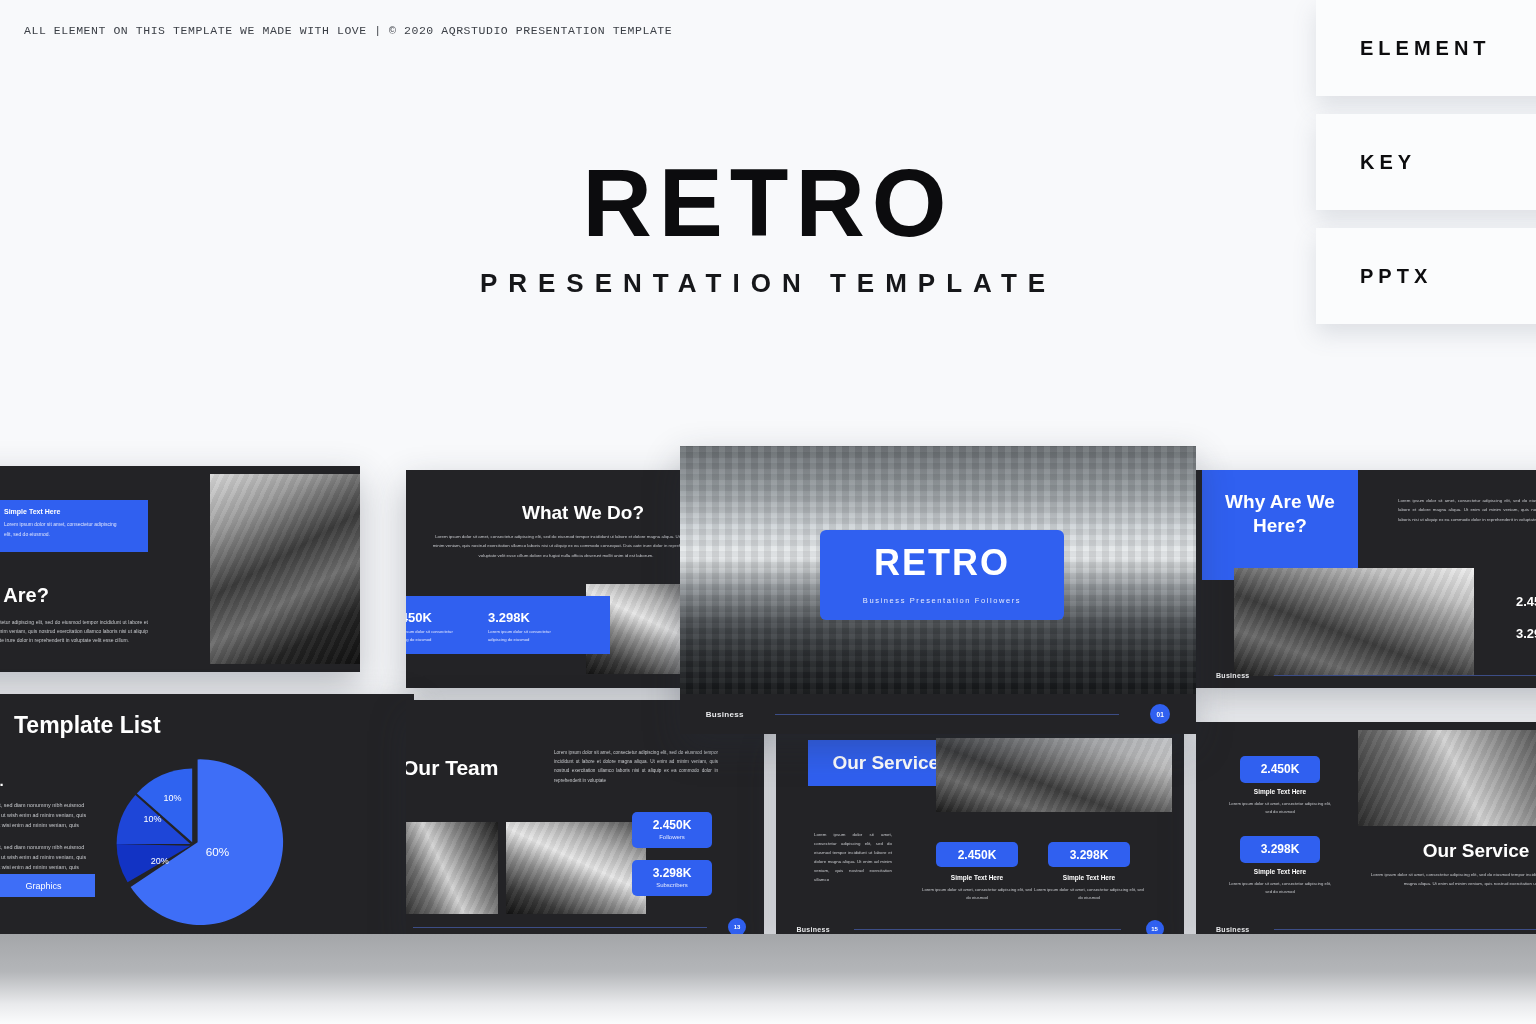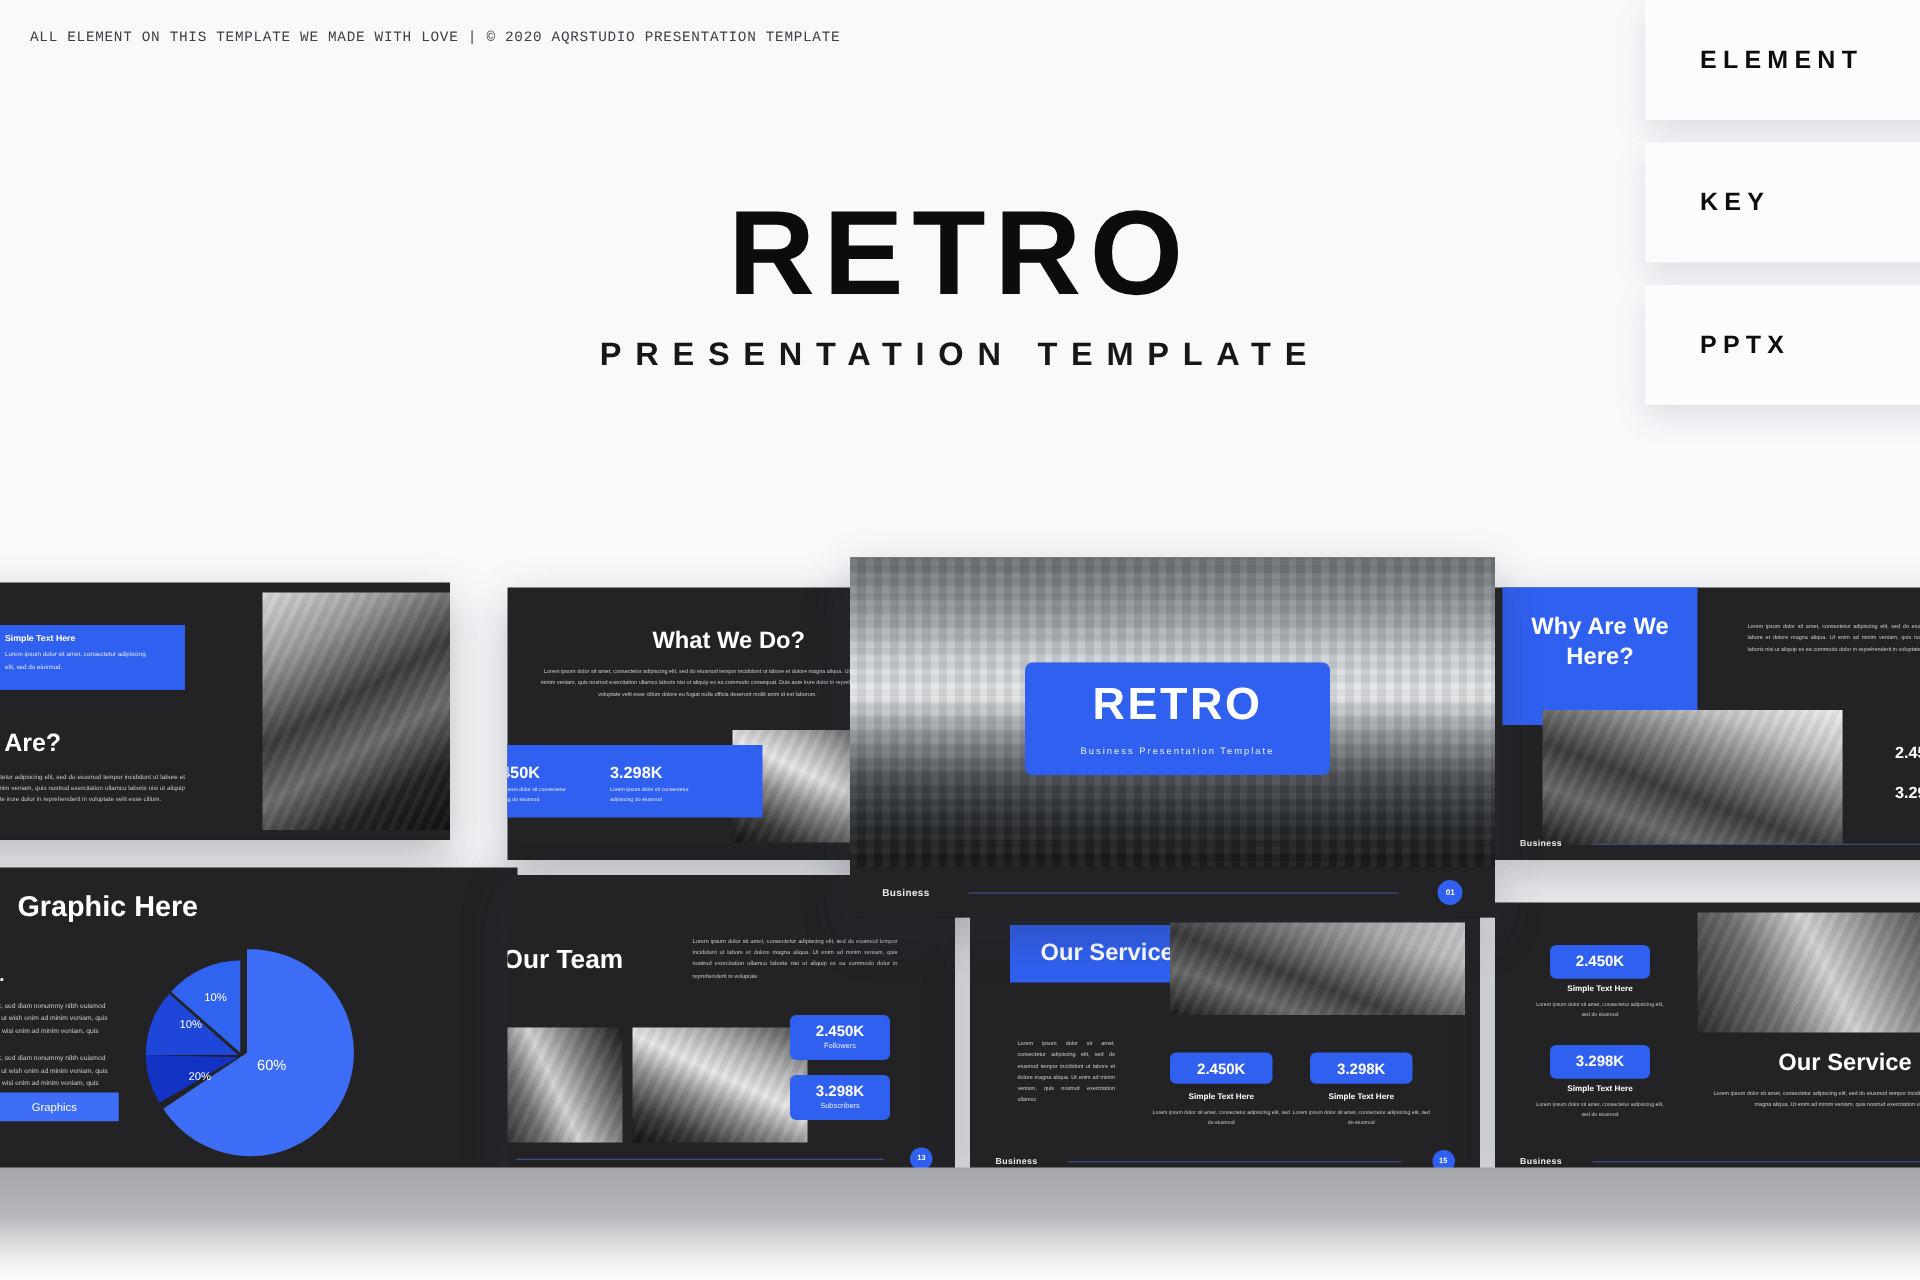--- a/index.html
+++ b/index.html
@@ -162,21 +162,21 @@
   <div class="img-ph photo-c noise" style="left:38px; top:98px; width:240px; height:108px;"></div>
   <div class="stat-num" style="position:absolute; left:320px; top:124px; font-size:13px;">2.450K</div>
   <div class="stat-num" style="position:absolute; left:320px; top:156px; font-size:13px;">3.298K</div>
   <div class="slide-footer" style="height:26px;">
     <span class="footer-label">Business</span>
     <span class="footer-rule"></span>
   </div>
 </div>
 
 <div class="slide" style="left:-74px; top:694px; width:488px; height:268px;">
-  <div class="slide-h1" style="position:absolute; left:88px; top:18px; font-size:23px;">Graphic Here</div>
+  <div class="slide-h1" style="position:absolute; left:88px; top:18px; font-size:23px;">Template List</div>
   <div class="slide-h1" style="position:absolute; left:-8px; top:78px; font-size:15px;">Teamworks.</div>
   <div class="body-copy" style="position:absolute; left:-58px; top:106px; width:228px; font-size:5.4px; line-height:1.85;">Lorem ipsum dolor sit amet, consectetuer adipiscing elit, sed diam nonummy nibh euismod tincidunt ut laoreet dolore magna aliquam erat volutpat. ut wish enim ad minim veniam, quis nostrud exerci tation ullamcorper suscipit lobortis nisl ut wisi enim ad minim veniam, quis nostrud</div>
   <div class="body-copy" style="position:absolute; left:-58px; top:148px; width:228px; font-size:5.4px; line-height:1.85;">Lorem ipsum dolor sit amet, consectetuer adipiscing elit, sed diam nonummy nibh euismod tincidunt ut laoreet dolore magna aliquam erat volutpat. ut wish enim ad minim veniam, quis nostrud exerci tation ullamcorper suscipit lobortis nisl ut wisi enim ad minim veniam, quis nostrud</div>
 
   <div style="position:absolute; left:66px; top:180px; width:103px; height:23px; background:#3e6ef7; display:flex; align-items:center; justify-content:center;">
     <span style="font-size:9px; color:#fff;text-align:center;">Graphics</span>
   </div>
 
   <svg viewBox="0 0 200 200" style="position:absolute; left:178px; top:60px; width:180px; height:180px;">
 
@@ -255,21 +255,21 @@
     <span class="footer-rule"></span>
   </div>
 </div>
 
 <div class="slide" style="left:680px; top:446px; width:516px; height:288px; z-index:40; background:#1b1b1e;">
   <div class="img-ph photo-city" style="left:0; top:0; width:516px; height:248px;"></div>
   <div class="blue" style="position:absolute; left:140px; top:530px; width:244px; height:90px; border-radius:6px; top:84px;"></div>
   <div style="position:absolute; left:140px; top:96px; width:244px; text-align:center;
               font-size:36px; font-weight:bold; letter-spacing:2px; color:#fff;">RETRO</div>
   <div style="position:absolute; left:140px; top:150px; width:244px; text-align:center;
-              font-size:7.5px; letter-spacing:1.6px; color:#e6ebfd;">Business Presentation  Template</div>
+              font-size:7.5px; letter-spacing:1.6px; color:#e6ebfd;">Business Presentation  Followers</div>
   <div class="slide-footer" style="height:40px; background:#232326;">
     <span class="footer-label" style="font-size:8px;">Business</span>
     <span class="footer-rule"></span>
     <span class="page-badge" style="width:20px; height:20px; font-size:6.5px;">01</span>
   </div>
 </div>
 
 <div id="ground-shadow"></div>
 
 </body></html>

